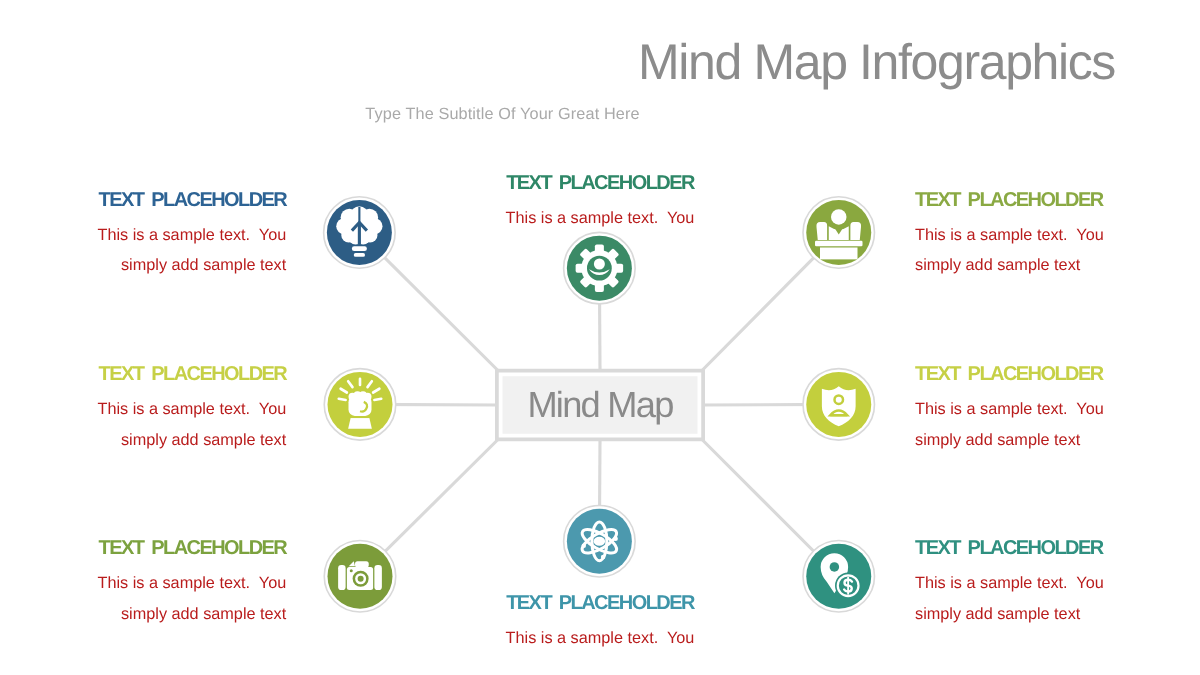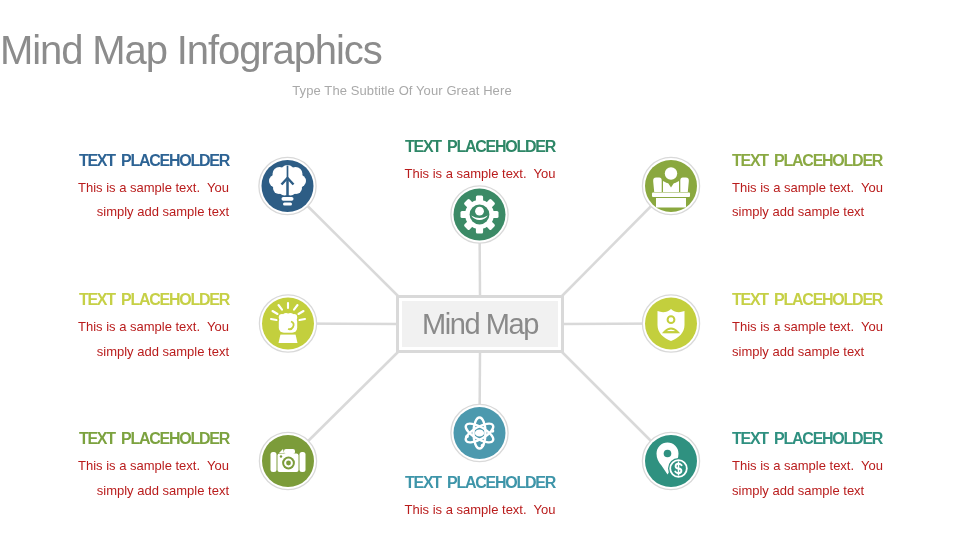--- a/index.html
+++ b/index.html
@@ -1,17 +1,17 @@
 <!DOCTYPE html>
 <html><head>
 <meta charset="utf-8">
 <style>
   html,body{margin:0;padding:0;}
   body{width:960px;height:540px;background:#ffffff;font-family:"Liberation Sans",sans-serif;position:relative;overflow:hidden;}
-  #title{position:absolute;top:27px;left:0;width:892px;text-align:left;font-size:40px;line-height:46px;letter-spacing:-1.1px;color:#8c8c8c;}
+  #title{position:absolute;top:27px;left:0;width:892px;text-align:right;font-size:40px;line-height:46px;letter-spacing:-1.1px;color:#8c8c8c;}
   #subtitle{position:absolute;top:84px;left:0;width:804px;text-align:center;font-size:13px;line-height:14px;letter-spacing:0.1px;color:#a9a9a9;}
   svg{position:absolute;top:0;left:0;}
   .blk{position:absolute;width:240px;}
   .blk .h{font-weight:bold;font-size:16px;line-height:20px;letter-spacing:-1.25px;word-spacing:3px;}
   .blk .b{font-size:13px;line-height:24.5px;margin-top:5px;color:#b91c1c;}
   .left{right:731px;text-align:right;}
   .right{left:732px;text-align:left;}
   .center{left:0;width:960px;text-align:center;}
 </style>
 </head>

